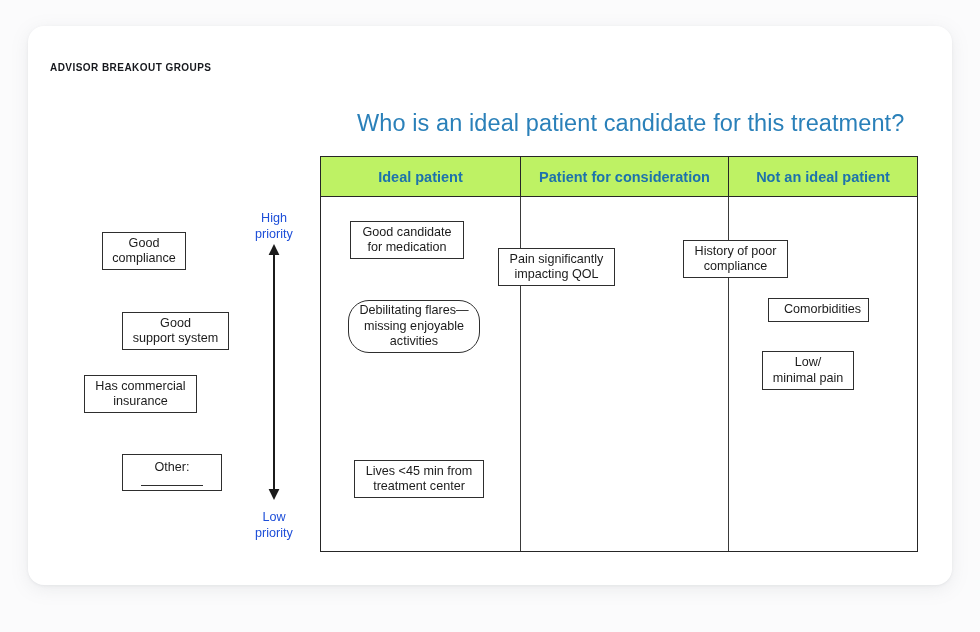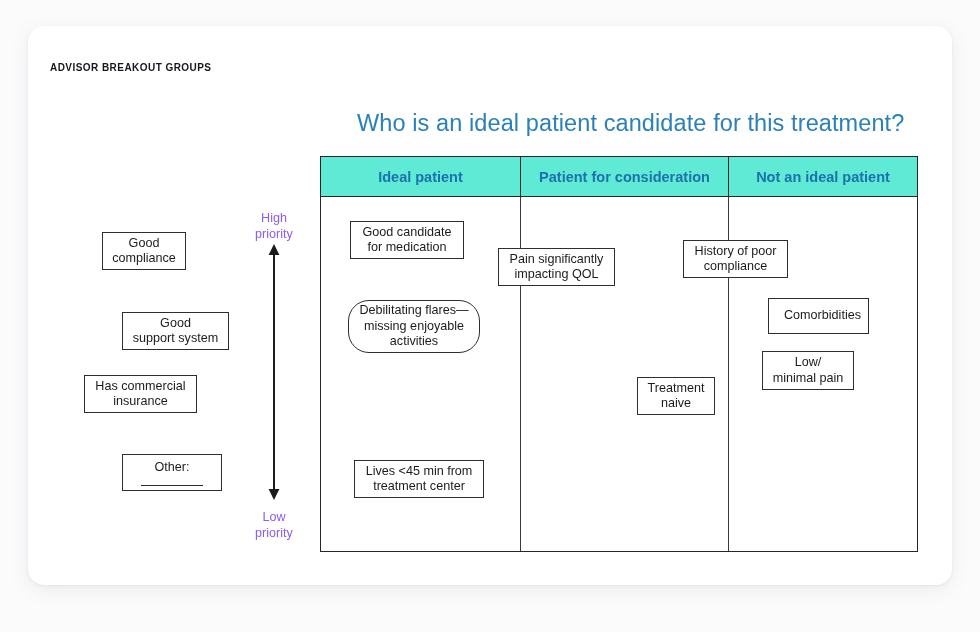--- a/index.html
+++ b/index.html
@@ -63,21 +63,21 @@
     border: 1.4px solid #262626;
     box-sizing: border-box;
     background: transparent;
   }
   .matrix-header {
     position: absolute;
     left: 0;
     top: 0;
     width: 100%;
     height: 40px;
-    background: #5eead4;
+    background: #bef264;
     border-bottom: 1.4px solid #262626;
     box-sizing: border-box;
     display: flex;
   }
   .matrix-header .hcell {
     display: flex;
     align-items: center;
     justify-content: center;
     font-size: 14.5px;
     font-weight: bold;
@@ -123,21 +123,21 @@
     height: 0;
     margin-top: 9px;
     border-bottom: 1.3px solid #2e2e2e;
   }
 
   
   .axis-label {
     position: absolute;
     font-size: 12.6px;
     line-height: 15.5px;
-    color: #8b5cf6;
+    color: #1d4ed8;
     text-align: center;
     width: 70px;
   }
   .axis-label .ln { display: block; }
   .arrow-wrap {
     position: absolute;
     left: 266px;
     top: 244px;
     width: 16px;
     height: 256px;
@@ -210,39 +210,35 @@
   <div class="note" style="left:350px; top:221px; width:114px; height:38px;">
     <span class="ln">Good candidate</span>
     <span class="ln">for medication</span>
   </div>
 
   <div class="note" style="left:683px; top:240px; width:105px; height:38px;">
     <span class="ln">History of poor</span>
     <span class="ln">compliance</span>
   </div>
 
-  <div class="note" style="left:768px; top:298px; width:101px; height:36px;padding-left:14px;">
+  <div class="note" style="left:768px; top:298px; width:101px; height:24px;padding-left:14px;">
     <span class="ln">Comorbidities</span>
   </div>
 
   <div class="note" style="left:348px; top:300px; width:132px; height:53px;border-radius:21px;">
     <span class="ln">Debilitating flares—</span>
     <span class="ln">missing enjoyable</span>
     <span class="ln">activities</span>
   </div>
 
   <div class="note" style="left:762px; top:351px; width:92px; height:39px;">
     <span class="ln">Low/</span>
     <span class="ln">minimal pain</span>
   </div>
 
 
-  <div class="note" style="left:637px; top:377px; width:78px; height:38px;">
-    <span class="ln">Treatment</span>
-    <span class="ln">naive</span>
-  </div>
 
   <div class="note" style="left:354px; top:460px; width:130px; height:38px;">
     <span class="ln">Lives &lt;45 min from</span>
     <span class="ln">treatment center</span>
   </div>
 
 </div>
 
 </body></html>

